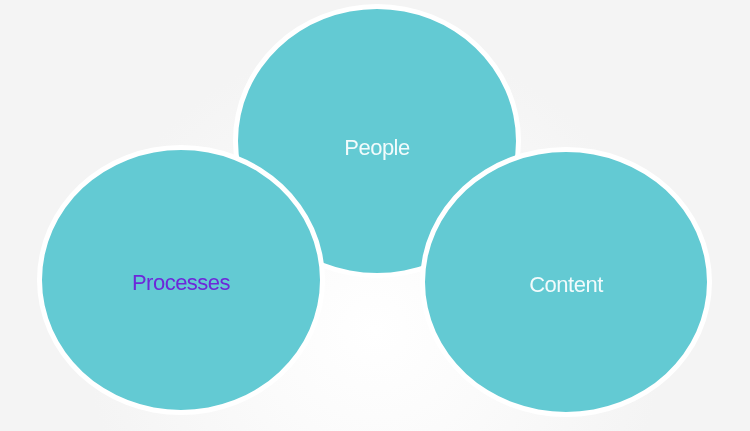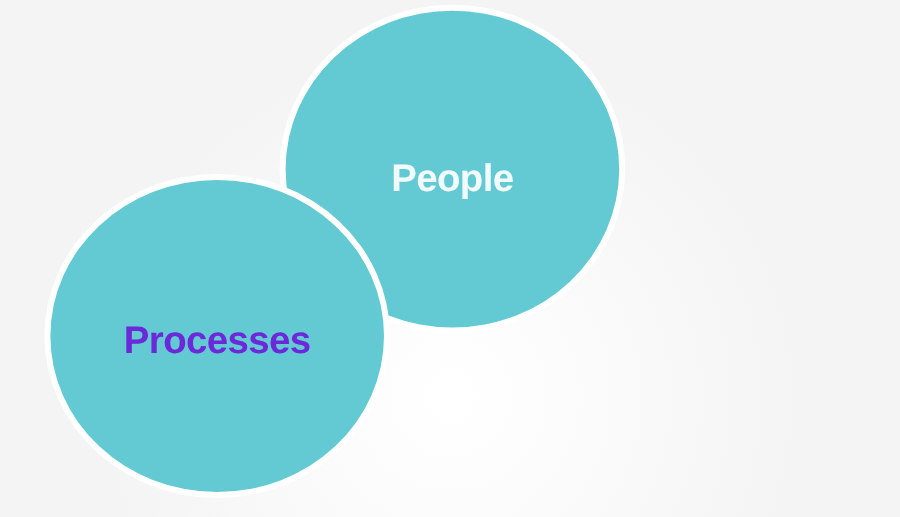--- a/index.html
+++ b/index.html
@@ -52,35 +52,38 @@
     left: 420px;
     top: 147px;
     width: 292px;
     height: 270px;
     z-index: 3;
     padding-top: 5px;
   }
 
   .label {
     color: #f2fbfc; 
-    font-size: 32px;
-    font-weight: 700;
+    font-size: 22px;
+    font-weight: 400;
     letter-spacing: -0.5px;
     line-height: 1;
     white-space: nowrap;
     user-select: none;
   }
 </style>
 </head>
 <body>
 
 <div class="canvas">
 
   <div class="circle circle-people" style="background: rgb(99, 202, 211); border-color: rgb(255, 255, 255);">
     <span class="label" style="color: rgb(242, 251, 252);">People</span>
   </div>
 
   <div class="circle circle-processes" style="background: rgb(99, 202, 211); border-color: rgb(255, 255, 255);">
     <span class="label" style="color: #6d28d9;">Processes</span>
   </div>
 
+  <div class="circle circle-content" style="background: rgb(99, 202, 211); border-color: rgb(255, 255, 255);">
+    <span class="label" style="color: rgb(242, 251, 252);">Content</span>
+  </div>
 
 </div>
 
 </body></html>

